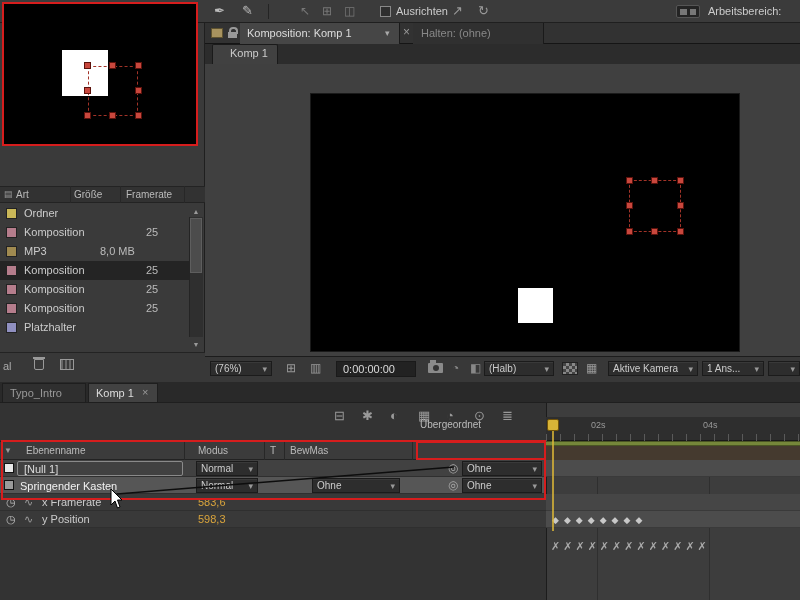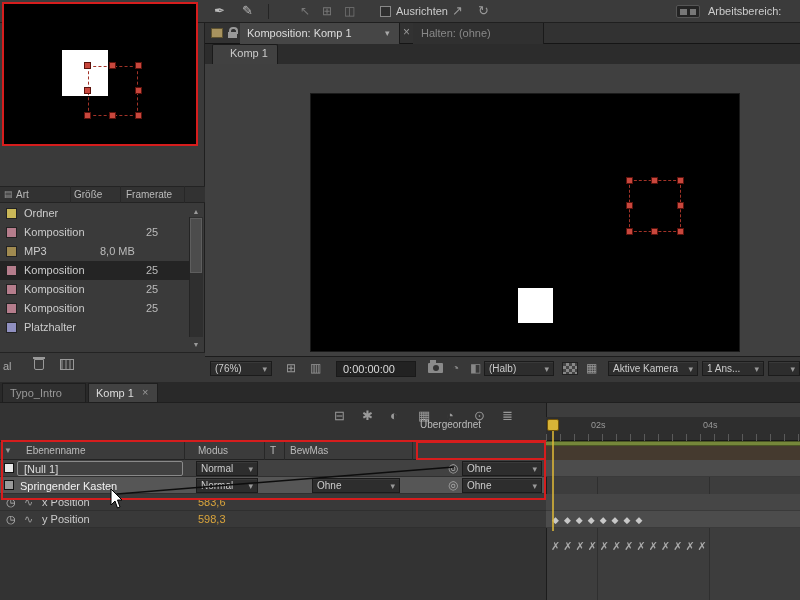--- a/index.html
+++ b/index.html
@@ -234,21 +234,21 @@
     </div>
   <span class="ico" style="left:448px;top:479px;font-size:12px;color:#aaa;">◎</span>
   <div class="dd" style="left:462px;top:478px;width:80px;">
       <span>Ohne</span>
       <span class="arw">▾</span>
     </div>
 
   <div class="abs" style="left:0;top:494px;width:546px;height:17px;background:#393939;border-bottom:1px solid #2f2f2f;"></div>
   <span class="ico" style="left:6px;top:497px;font-size:11px;color:#bbb;">◷</span>
   <span class="ico" style="left:24px;top:497px;font-size:11px;color:#999;">∿</span>
-  <span class="txt" style="left:42px;top:496px;color:#ccc;">x Position</span>
+  <span class="txt" style="left:42px;top:496px;color:#ccc;">x Framerate</span>
   <span class="txt" style="left:198px;top:496px;color:#d9a43c;">583,6</span>
 
   <div class="abs" style="left:0;top:511px;width:546px;height:17px;background:#393939;border-bottom:1px solid #2f2f2f;"></div>
   <span class="ico" style="left:6px;top:514px;font-size:11px;color:#bbb;">◷</span>
   <span class="ico" style="left:24px;top:514px;font-size:11px;color:#999;">∿</span>
   <span class="txt" style="left:42px;top:513px;color:#ccc;">y Position</span>
   <span class="txt" style="left:198px;top:513px;color:#d9a43c;">598,3</span>
 
   <div class="abs" style="left:546px;top:403px;width:254px;height:197px;background:#3d3d3d;border-left:1px solid #1c1c1c;"></div>
   <div class="abs" style="left:546px;top:417px;width:254px;height:24px;background:#2e2e2e;border-bottom:1px solid #191919;"></div>

